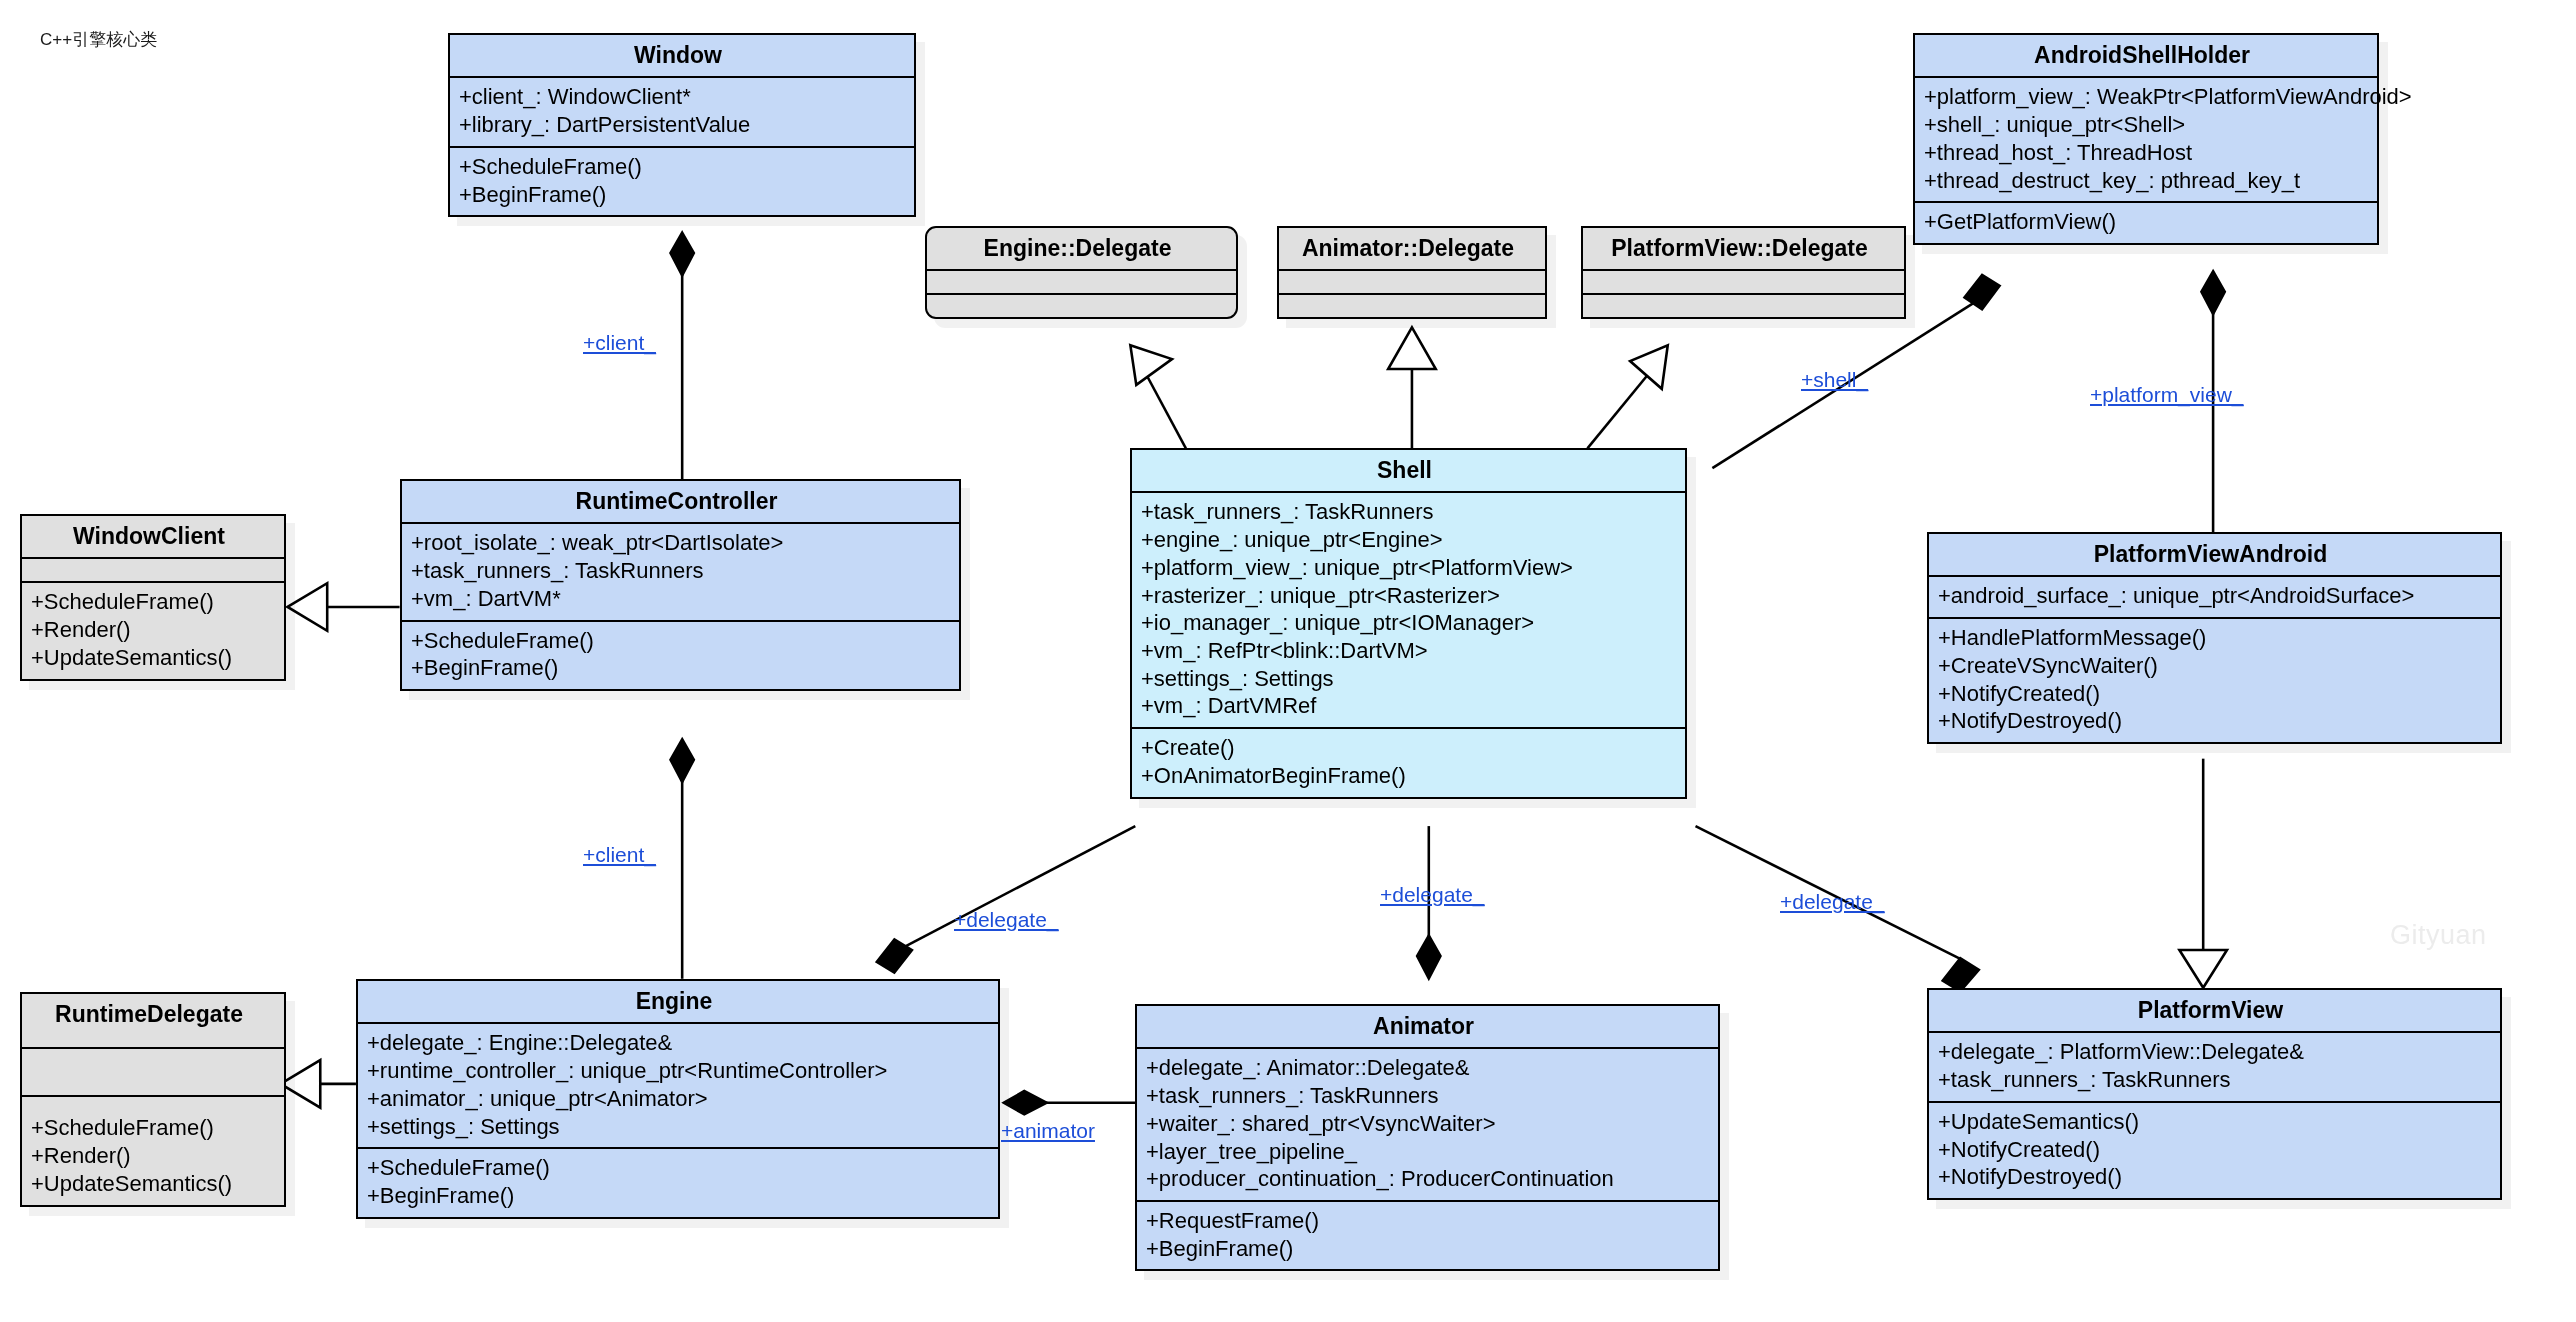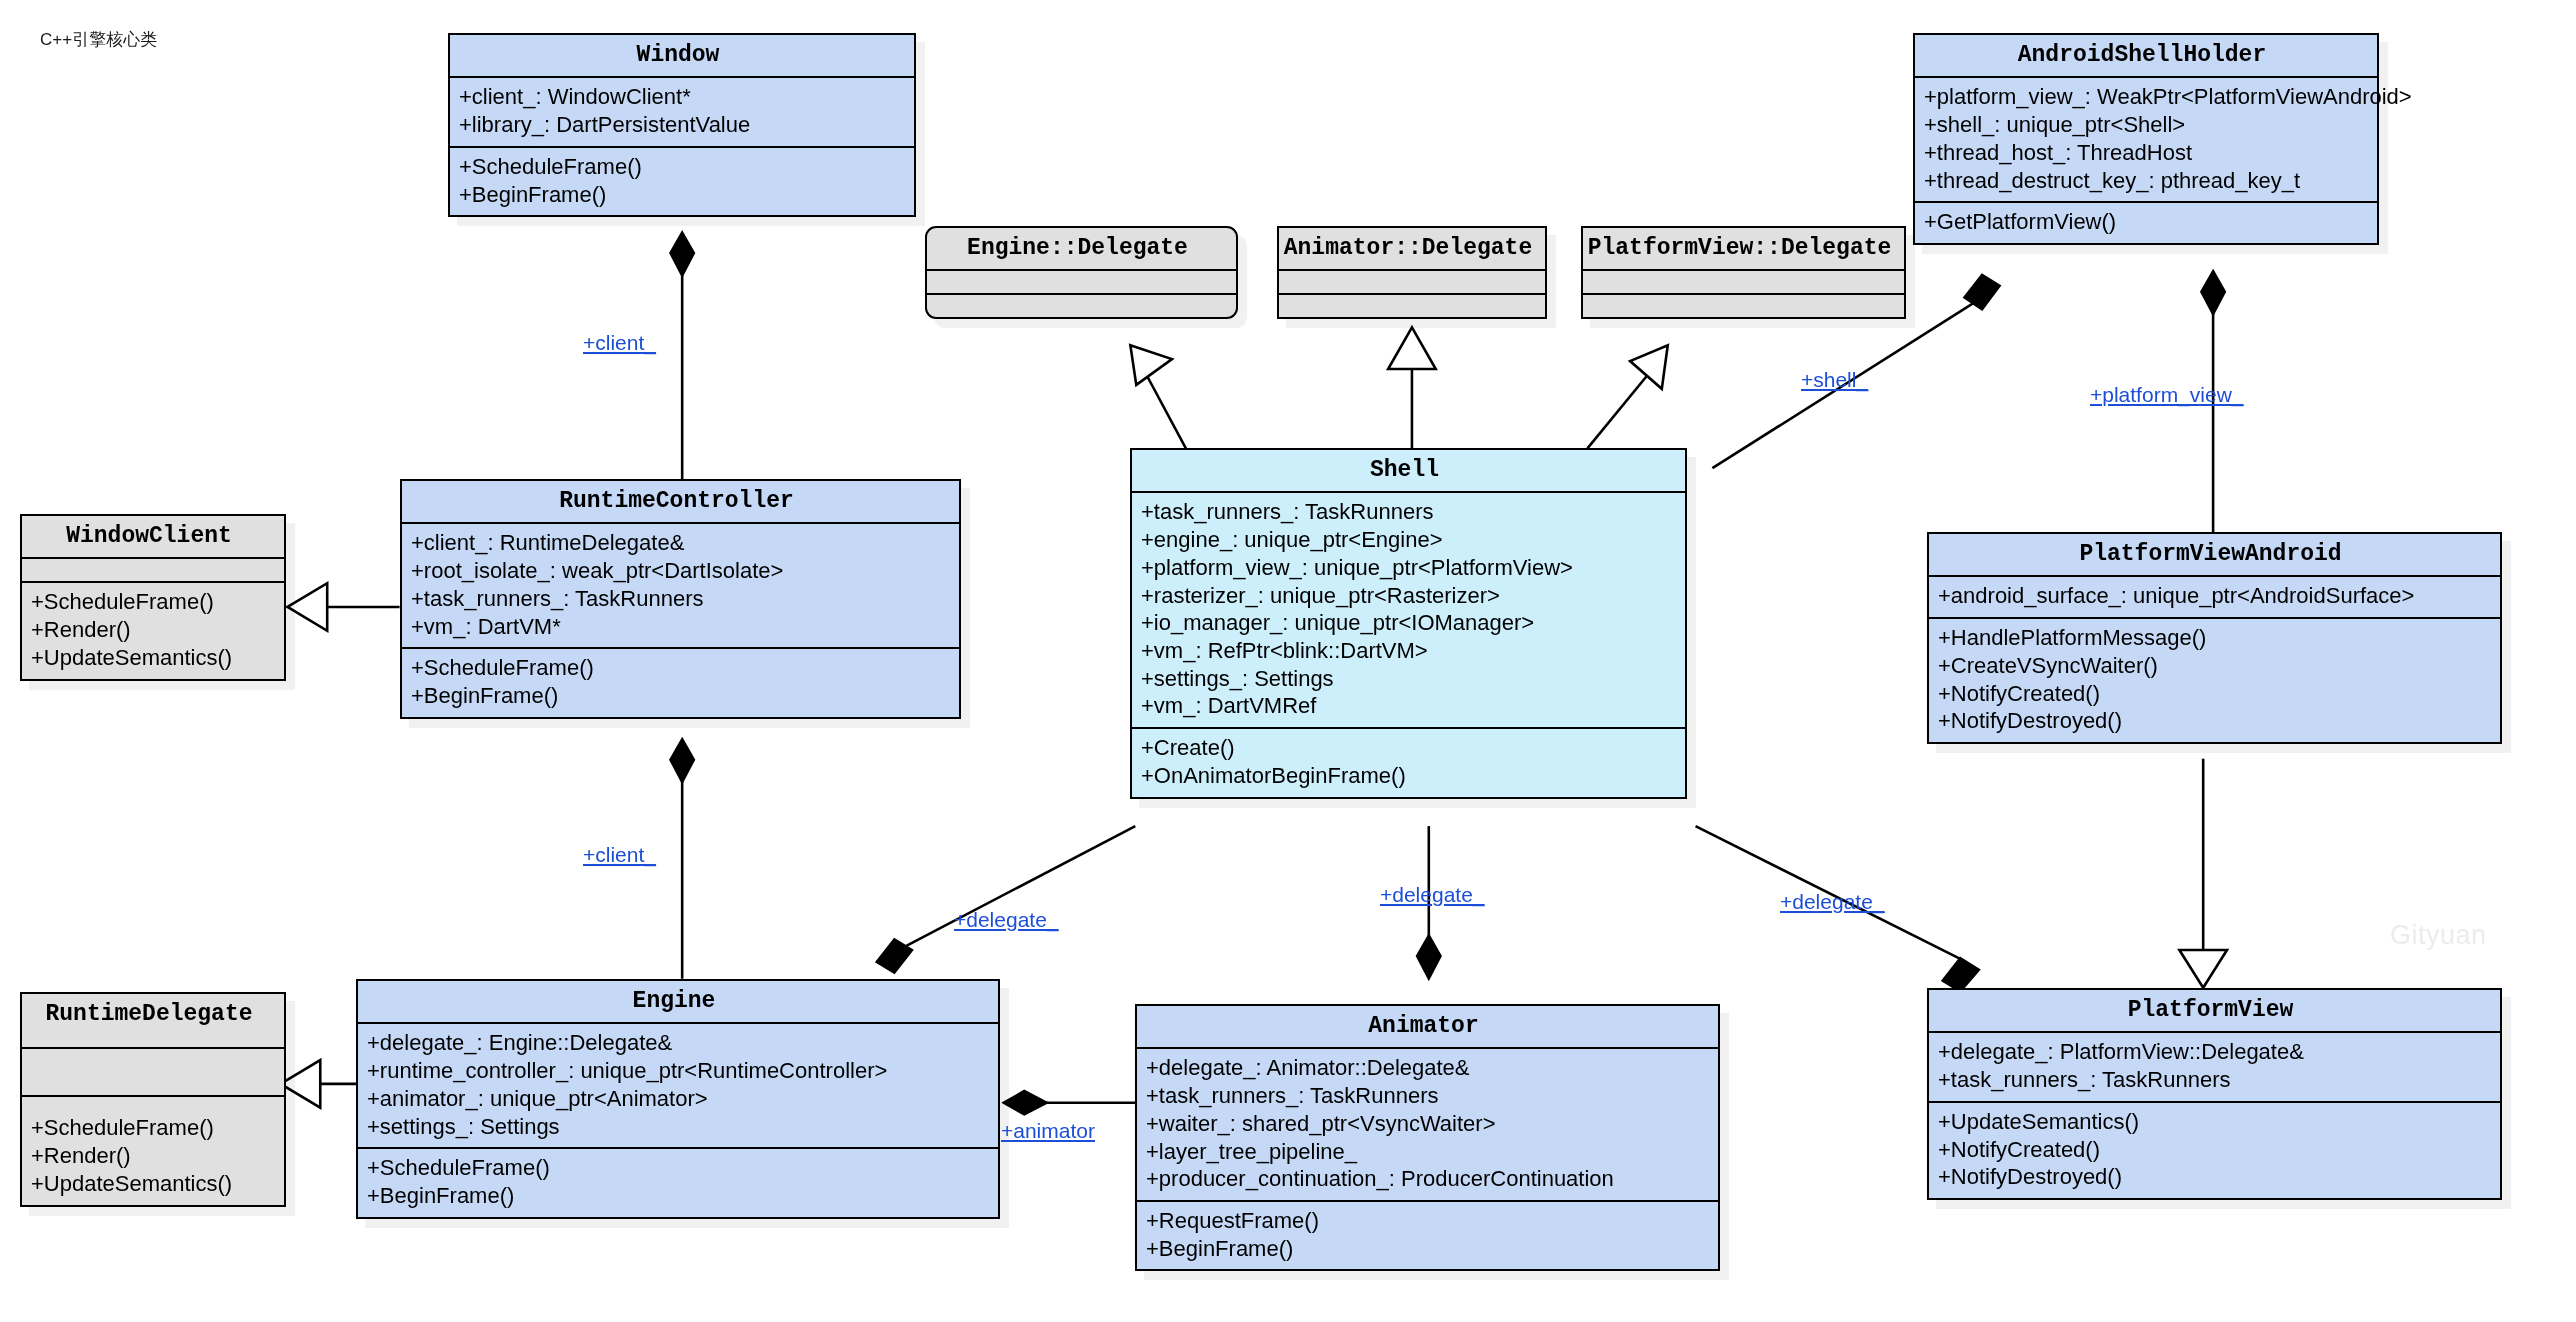--- a/index.html
+++ b/index.html
@@ -46,21 +46,20 @@
   .uml-class.shell   { background: #cdeffc; }
 
   .uml-name {
     font-weight: bold;
     font-size: 23px;
     text-align: center;
     padding: 7px 8px 8px 0;
     color: #000;
     line-height: 1.15;
     white-space: nowrap;
-    font-family: Liberation Mono, monospace;
   }
   .uml-sep { height: 0; border-top: 2px solid #000; }
   .uml-compartment {
     padding: 5px 9px 7px 9px;
     font-size: 22px;
     line-height: 1.26;
     color: #000;
   }
   .uml-compartment.empty { min-height: 22px; padding: 0; }
   .uml-compartment .row { white-space: nowrap; }
@@ -247,21 +246,20 @@
       <div class="row">+ScheduleFrame()</div>
       <div class="row">+Render()</div>
       <div class="row">+UpdateSemantics()</div>
     </div>
   </div>
 
   <div class="uml-class" style="left:400px; top:479px; width:561px;">
     <div class="uml-name">RuntimeController</div>
     <div class="uml-sep"></div>
     <div class="uml-compartment">
-      <div class="row">+client_: RuntimeDelegate&amp;</div>
       <div class="row">+root_isolate_: weak_ptr&lt;DartIsolate&gt;</div>
       <div class="row">+task_runners_: TaskRunners</div>
       <div class="row">+vm_: DartVM*</div>
     </div>
     <div class="uml-sep"></div>
     <div class="uml-compartment">
       <div class="row">+ScheduleFrame()</div>
       <div class="row">+BeginFrame()</div>
     </div>
   </div>

